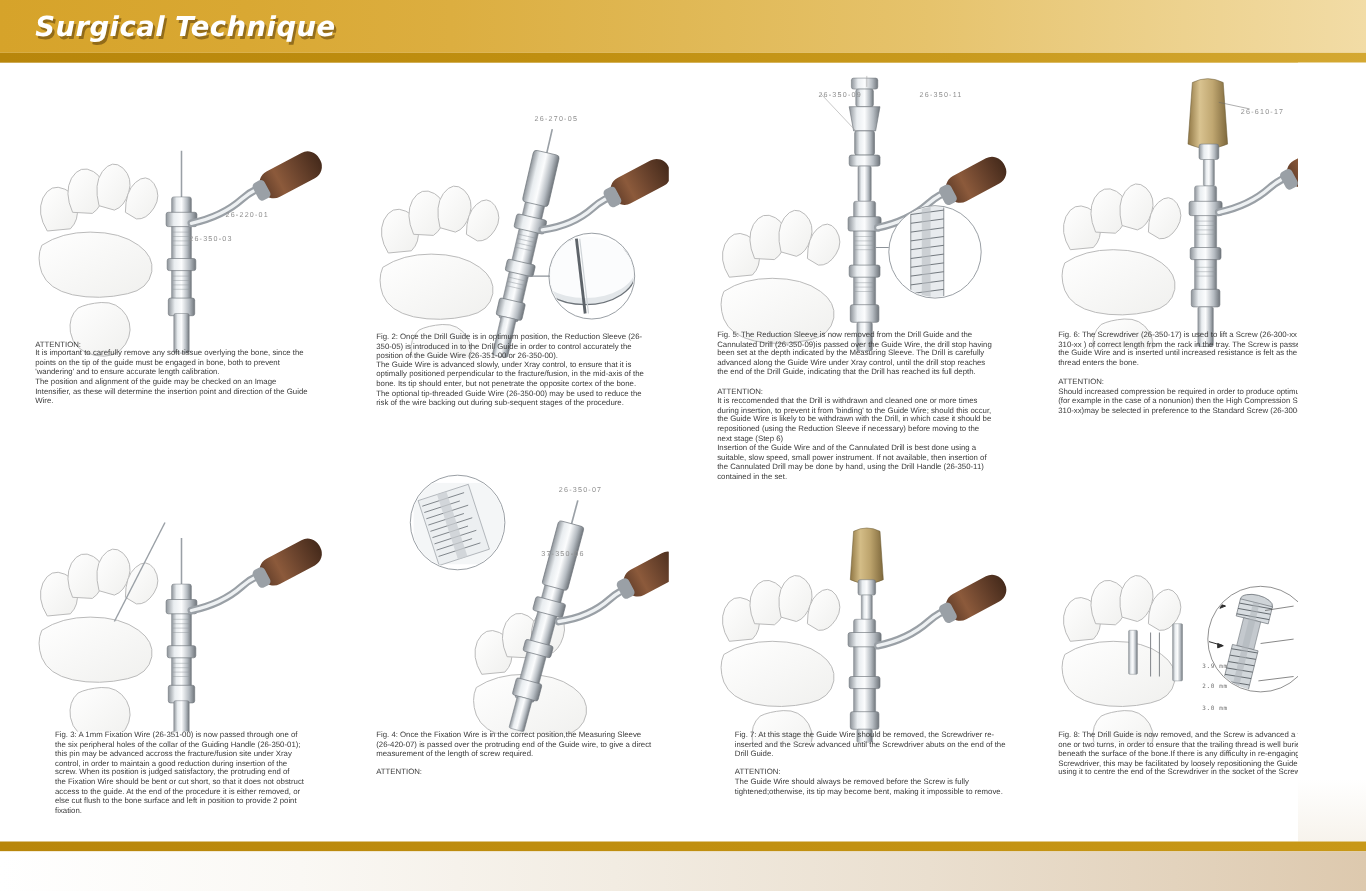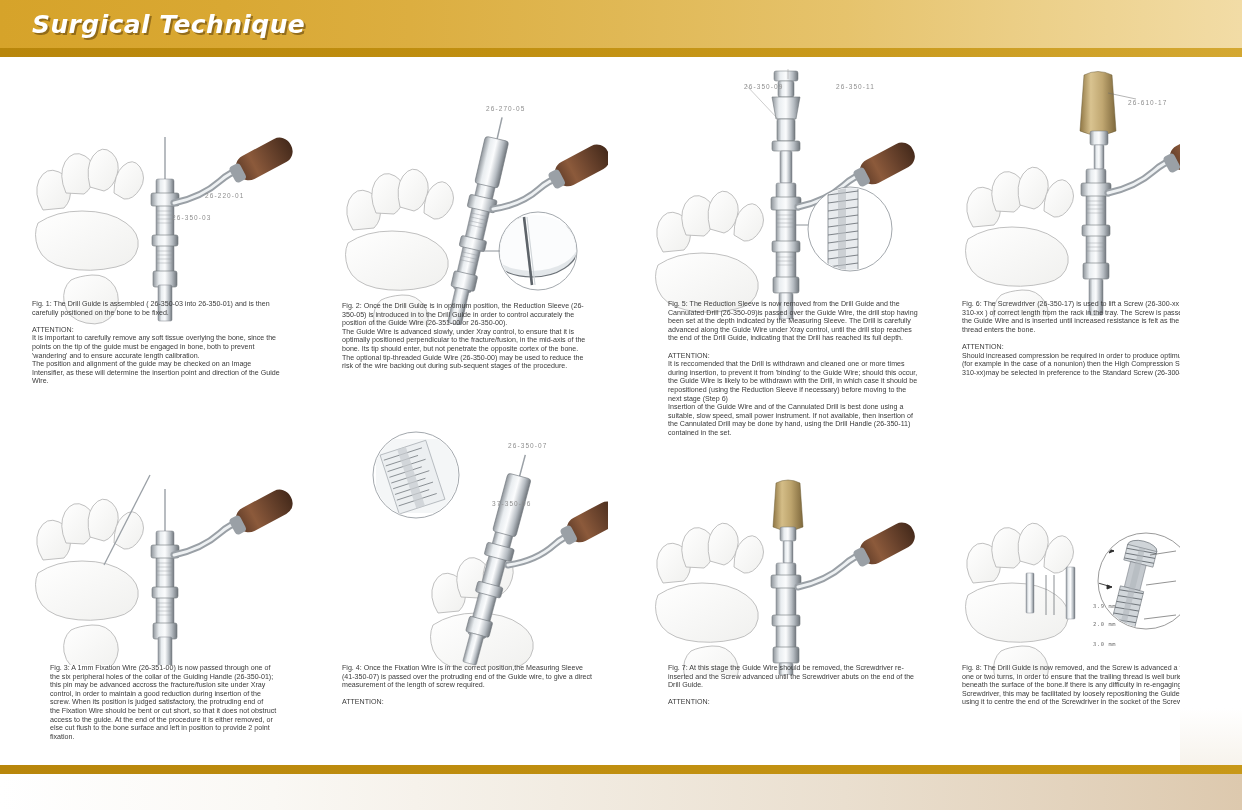--- a/index.html
+++ b/index.html
@@ -152,21 +152,20 @@
         <g transform="rotate(-28 247 90)">
           <rect x="228" y="76" width="60" height="26" rx="12" fill="url(#woodA)"></rect>
           <rect x="222" y="80" width="12" height="18" rx="4" fill="#9aa0a6"></rect>
         </g>
       </svg>
     </div>
     <div class="partnum" style="left:205px; top:135px;">26-220-01</div>
     <div class="partnum" style="left:172px; top:157px;">26-350-03</div>
 
     <div class="caption" style="left:32px; top:243px;">
-      <p>Fig. 1: The Drill Guide is assembled ( 26-350-03 into 26-350-01) and is then carefully positioned on the bone to be fixed.</p>
       <div class="gap"></div>
       <p class="att">ATTENTION:</p>
       <p class="att" style="white-space:pre-line;">It is important to carefully remove any soft tissue overlying the bone, since the points on the tip of the guide must be engaged in bone, both to prevent 'wandering' and to ensure accurate length calibration.
 The position and alignment of the guide may be checked on an Image Intensifier, as these will determine the insertion point and direction of the Guide Wire.</p>
     </div>
 
     <div class="illus" style="left:8px; top:388px;">
       <svg width="290" height="220" viewBox="0 0 290 220">
         <g stroke="#b9b9b9" stroke-width="0.9" fill="url(#boneA)">
           <path d="M35 115 q-10 -16 -4 -30 q7 -14 20 -8 q9 4 11 16 q2 12 -6 20 z"></path>
@@ -318,21 +317,21 @@
         <g transform="rotate(-28 268 110)">
           <rect x="249" y="96" width="56" height="26" rx="12" fill="url(#woodA)"></rect>
           <rect x="243" y="100" width="12" height="18" rx="4" fill="#9aa0a6"></rect>
         </g>
       </svg>
     </div>
     <div class="partnum" style="left:198px; top:385px;">26-350-07</div>
     <div class="partnum" style="left:182px; top:443px;">37-350-06</div>
 
     <div class="caption" style="left:32px; top:607px;">
-      <p style="white-space:pre-line;">Fig. 4: Once the Fixation Wire is in the correct position,the Measuring Sleeve (41-350-07) is passed over the protruding end of the  Guide wire, to give a direct measurement of the length of screw required.</p>
+      <p style="white-space:pre-line;">Fig. 4: Once the Fixation Wire is in the correct position,the Measuring Sleeve (26-420-07) is passed over the protruding end of the  Guide wire, to give a direct measurement of the length of screw required.</p>
       <div class="gap"></div>
       <p class="att">ATTENTION:</p>
     </div>
   </div>
 
   <div class="col c3">
 
     <div class="illus" style="left:8px; top:0px;">
       <svg width="290" height="262" viewBox="0 0 290 262">
         <g stroke="#b9b9b9" stroke-width="0.9" fill="url(#boneA)">
@@ -396,21 +395,21 @@
             </g>
             <rect x="210" y="130" width="8" height="86" fill="#b9bec3" opacity=".6"></rect>
           </g>
           <line x1="180" y1="168" x2="168" y2="168" stroke="#8c9298" stroke-width="1"></line>
         </g>
       </svg>
     </div>
     <div class="partnum" style="left:124px; top:26px;">26-350-09</div>
     <div class="partnum" style="left:216px; top:26px;text-align:right;">26-350-11</div>
 
-    <div class="caption" style="left:32px; top:243px;margin-left:16px;">
+    <div class="caption" style="left:32px; top:243px;">
       <p>Fig. 5: The Reduction Sleeve is now removed from the Drill Guide and the Cannulated Drill (26-350-09)is passed over the Guide Wire, the drill stop having been set at the depth indicated by the Measuring Sleeve. The Drill is carefully advanced along the Guide Wire under Xray control, until the drill stop reaches the end of the Drill Guide, indicating that the Drill has reached its full depth.</p>
       <div class="gap"></div>
       <p class="att">ATTENTION:</p>
       <p class="att" style="white-space:pre-line;"> It is reccomended that the Drill is withdrawn and cleaned one or more times during insertion, to prevent it from 'binding' to the Guide Wire; should this occur, the Guide Wire is likely to be withdrawn with the Drill, in which case it should be repositioned (using the Reduction Sleeve if necessary) before moving to the next stage (Step 6)
 Insertion of the Guide Wire and of the Cannulated Drill is best done using a suitable, slow speed, small power instrument. If not available, then insertion of the Cannulated Drill may be done by hand, using the Drill Handle (26-350-11) contained in the set.</p>
     </div>
 
     <div class="illus" style="left:8px; top:418px;">
       <svg width="290" height="200" viewBox="0 0 290 200">
         <defs>
@@ -446,20 +445,21 @@
           <rect x="232" y="60" width="58" height="26" rx="12" fill="url(#woodA)"></rect>
           <rect x="226" y="64" width="12" height="18" rx="4" fill="#9aa0a6"></rect>
         </g>
       </svg>
     </div>
 
     <div class="caption" style="left:32px; top:607px;margin-left:16px;">
       <p>Fig. 7: At this stage the Guide Wire should be removed, the Screwdriver re-inserted and the Screw advanced until the Screwdriver abuts on the end of the Drill Guide.</p>
       <div class="gap"></div>
       <p class="att">ATTENTION:</p>
+      <p class="att" style="white-space:pre-line;">The Guide Wire should always be removed before the Screw is fully tightened;otherwise, its tip may become bent, making it impossible to remove.</p>
     </div>
   </div>
 
   <div class="col c4">
 
     <div class="illus" style="left:8px; top:10px;">
       <svg width="290" height="250" viewBox="0 0 290 250">
         <defs>
           <linearGradient id="tanB" x1="0" y1="0" x2="1" y2="0">
             <stop offset="0" stop-color="#8f7644"></stop>

